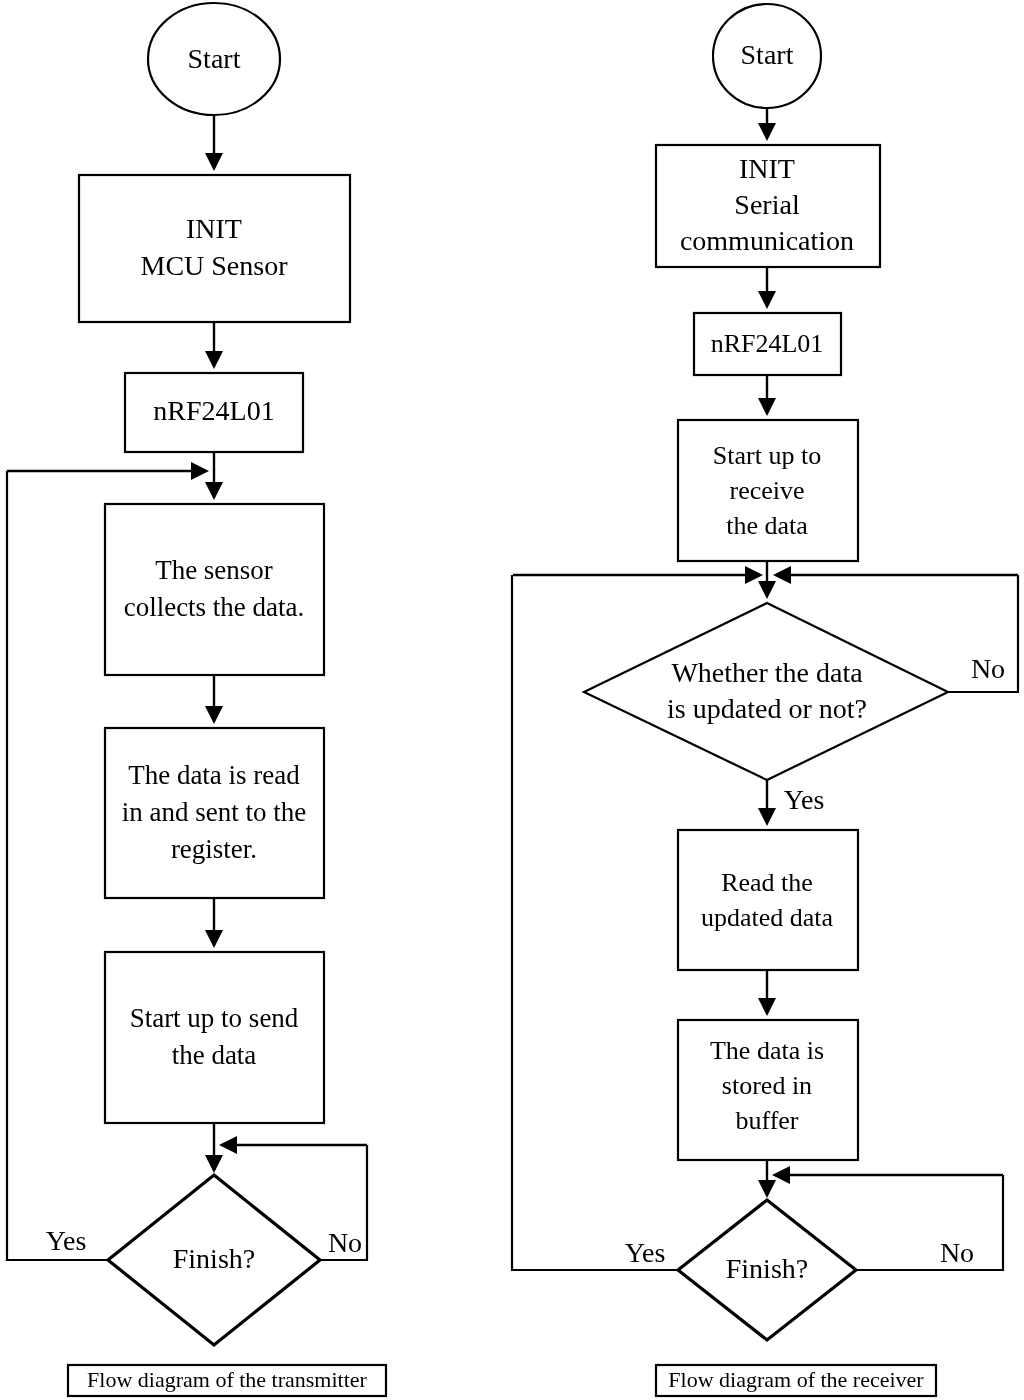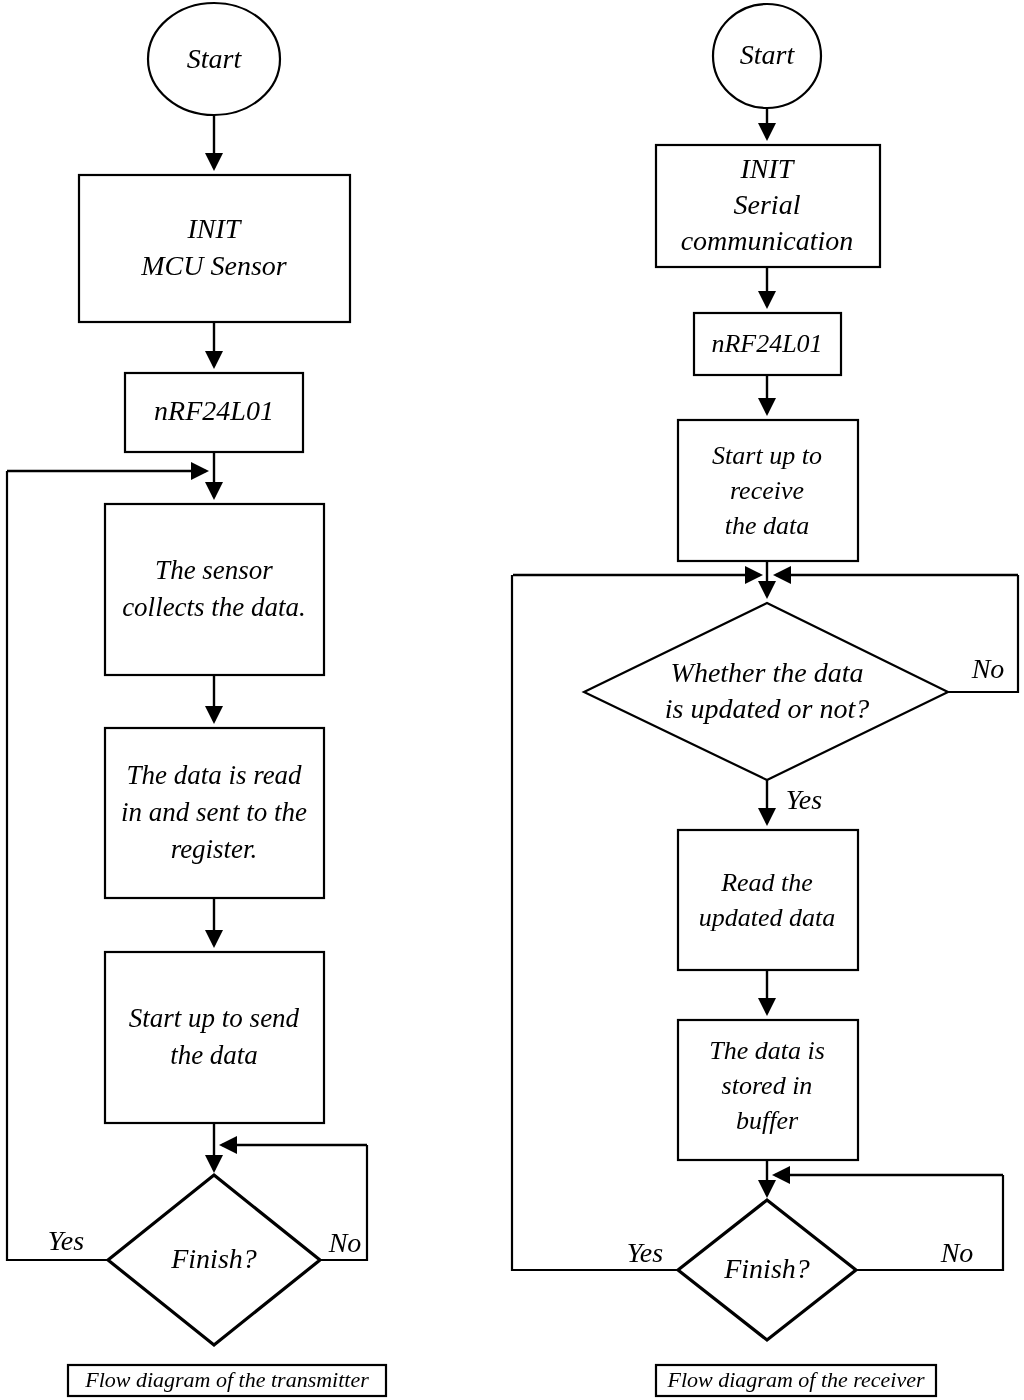--- a/index.html
+++ b/index.html
@@ -9,21 +9,20 @@
     background: #ffffff;
   }
   #stage {
     position: relative;
     width: 1024px;
     height: 1400px;
     background: #ffffff;
     overflow: hidden;
     font-family: "Liberation Serif", "DejaVu Serif", serif;
     color: #000000;
-    font-style: italic;
   }
   #stage svg.flow-svg {
     position: absolute;
     left: 0;
     top: 0;
     width: 1024px;
     height: 1400px;
   }
   .node-label {
     font-family: "Liberation Serif", "DejaVu Serif", serif;

